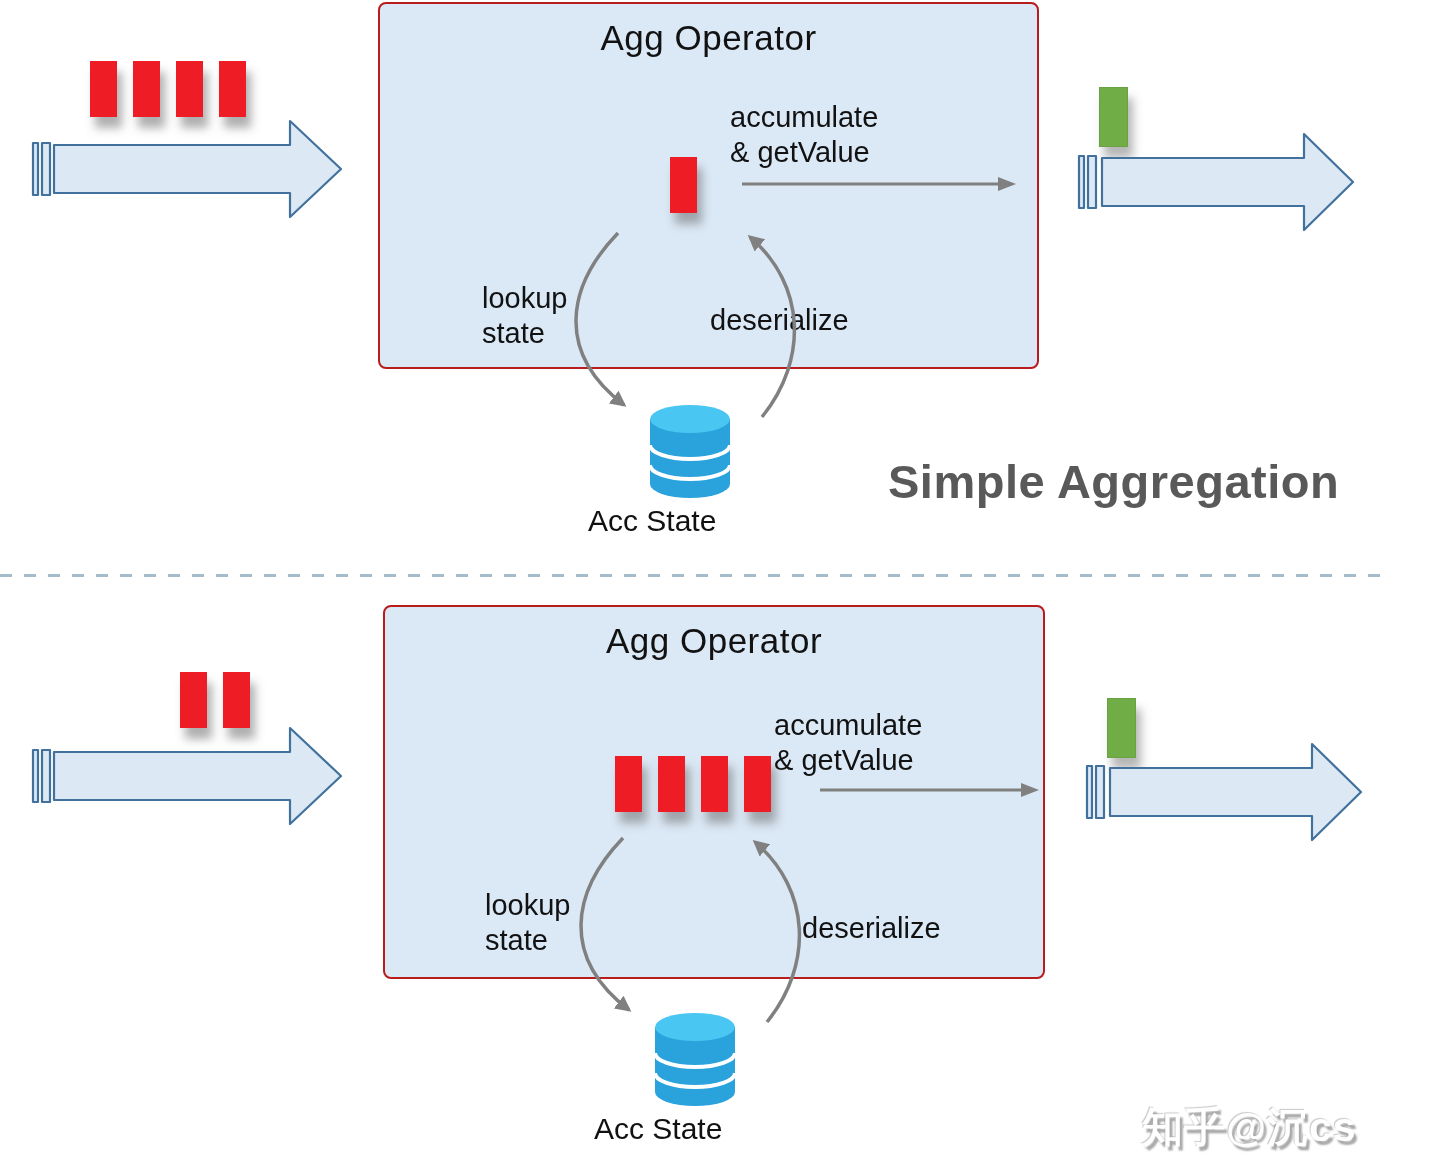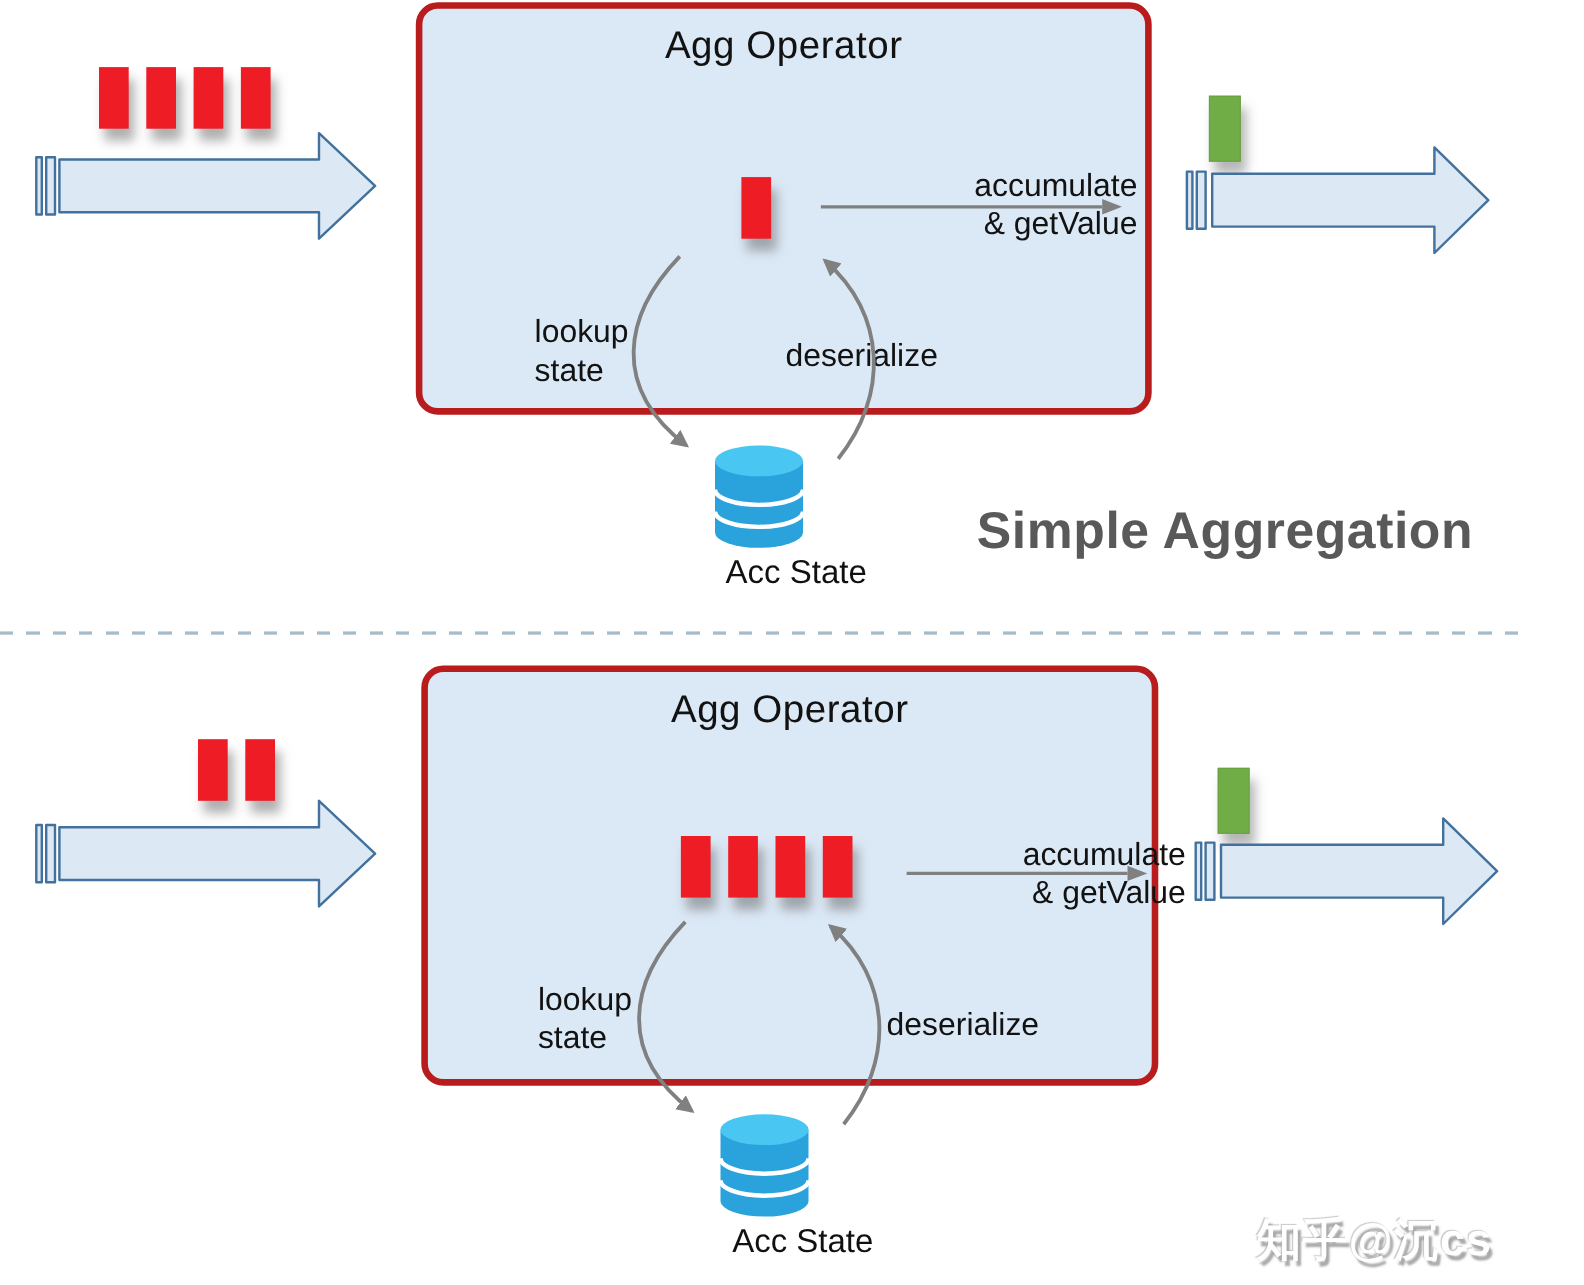--- a/index.html
+++ b/index.html
@@ -8,21 +8,21 @@
     font-family:"Liberation Sans","DejaVu Sans",sans-serif;color:#161616;
     background:#ffffff;
   }
   .abs{position:absolute;}
   .section{position:absolute;left:0;width:1440px;}
   .sec-simple{top:0;height:576px;}
   .sec-mini{top:603px;height:565px;}
 
   
   .op-box{
-    position:absolute;background:#dbe8f5;border:6px solid #b91c1c;border-radius:20px;
+    position:absolute;background:#dbe8f5;border:2px solid #b91c1c;border-radius:8px;
   }
   .sec-simple .op-box{left:378px;top:2px;width:657px;height:363px;}
   .sec-mini   .op-box{left:383px;top:2px;width:658px;height:370px;}
   .op-title{
     position:absolute;left:0;top:14px;width:100%;text-align:center;
     font-size:35px;letter-spacing:0.5px;color:#121212;
   }
 
   
   .chip-row{position:absolute;display:flex;gap:16px;}
@@ -34,29 +34,29 @@
     background:#70ad47;border:1px solid #69a242;width:27px;height:58px;
     box-shadow:5px 11px 10px rgba(110,110,110,0.5), -4px -4px 10px rgba(255,255,255,0.9);
   }
   .sec-simple .chips-input{left:90px;top:61px;}
   .sec-mini   .chips-input{left:180px;top:69px;}
   .sec-simple .chips-operator{left:290px;top:153px;}
   .sec-mini   .chips-operator{left:230px;top:149px;}
 
   
   .lbl{position:absolute;font-size:29px;line-height:35px;color:#121212;}
-  .accumulate-lbl{text-align:right;width:300px;margin-top:48px;}
+  .accumulate-lbl{text-align:left;width:300px;}
   .sec-simple .accumulate-lbl{left:350px;top:96px;}
   .sec-mini   .accumulate-lbl{left:389px;top:101px;}
   .sec-simple .lookup-lbl{left:102px;top:277px;}
   .sec-mini   .lookup-lbl{left:100px;top:281px;}
   .sec-simple .deser-lbl{left:330px;top:299px;}
   .sec-mini   .deser-lbl{left:417px;top:304px;}
 
-  .state-lbl{position:absolute;font-size:30px;text-align:right;width:200px;color:#111;}
+  .state-lbl{position:absolute;font-size:30px;text-align:left;width:200px;color:#111;}
   .sec-simple .state-lbl{left:588px;top:504px;}
   .sec-mini   .state-lbl{left:594px;top:509px;}
 
   .section-title{
     position:absolute;font-size:47px;font-weight:bold;color:#595959;letter-spacing:0.5px;
     white-space:nowrap;
     margin-top:20px;
   }
   .sec-simple .section-title{left:888px;top:434px;}
   .sec-mini   .section-title{left:855px;top:460px;}

